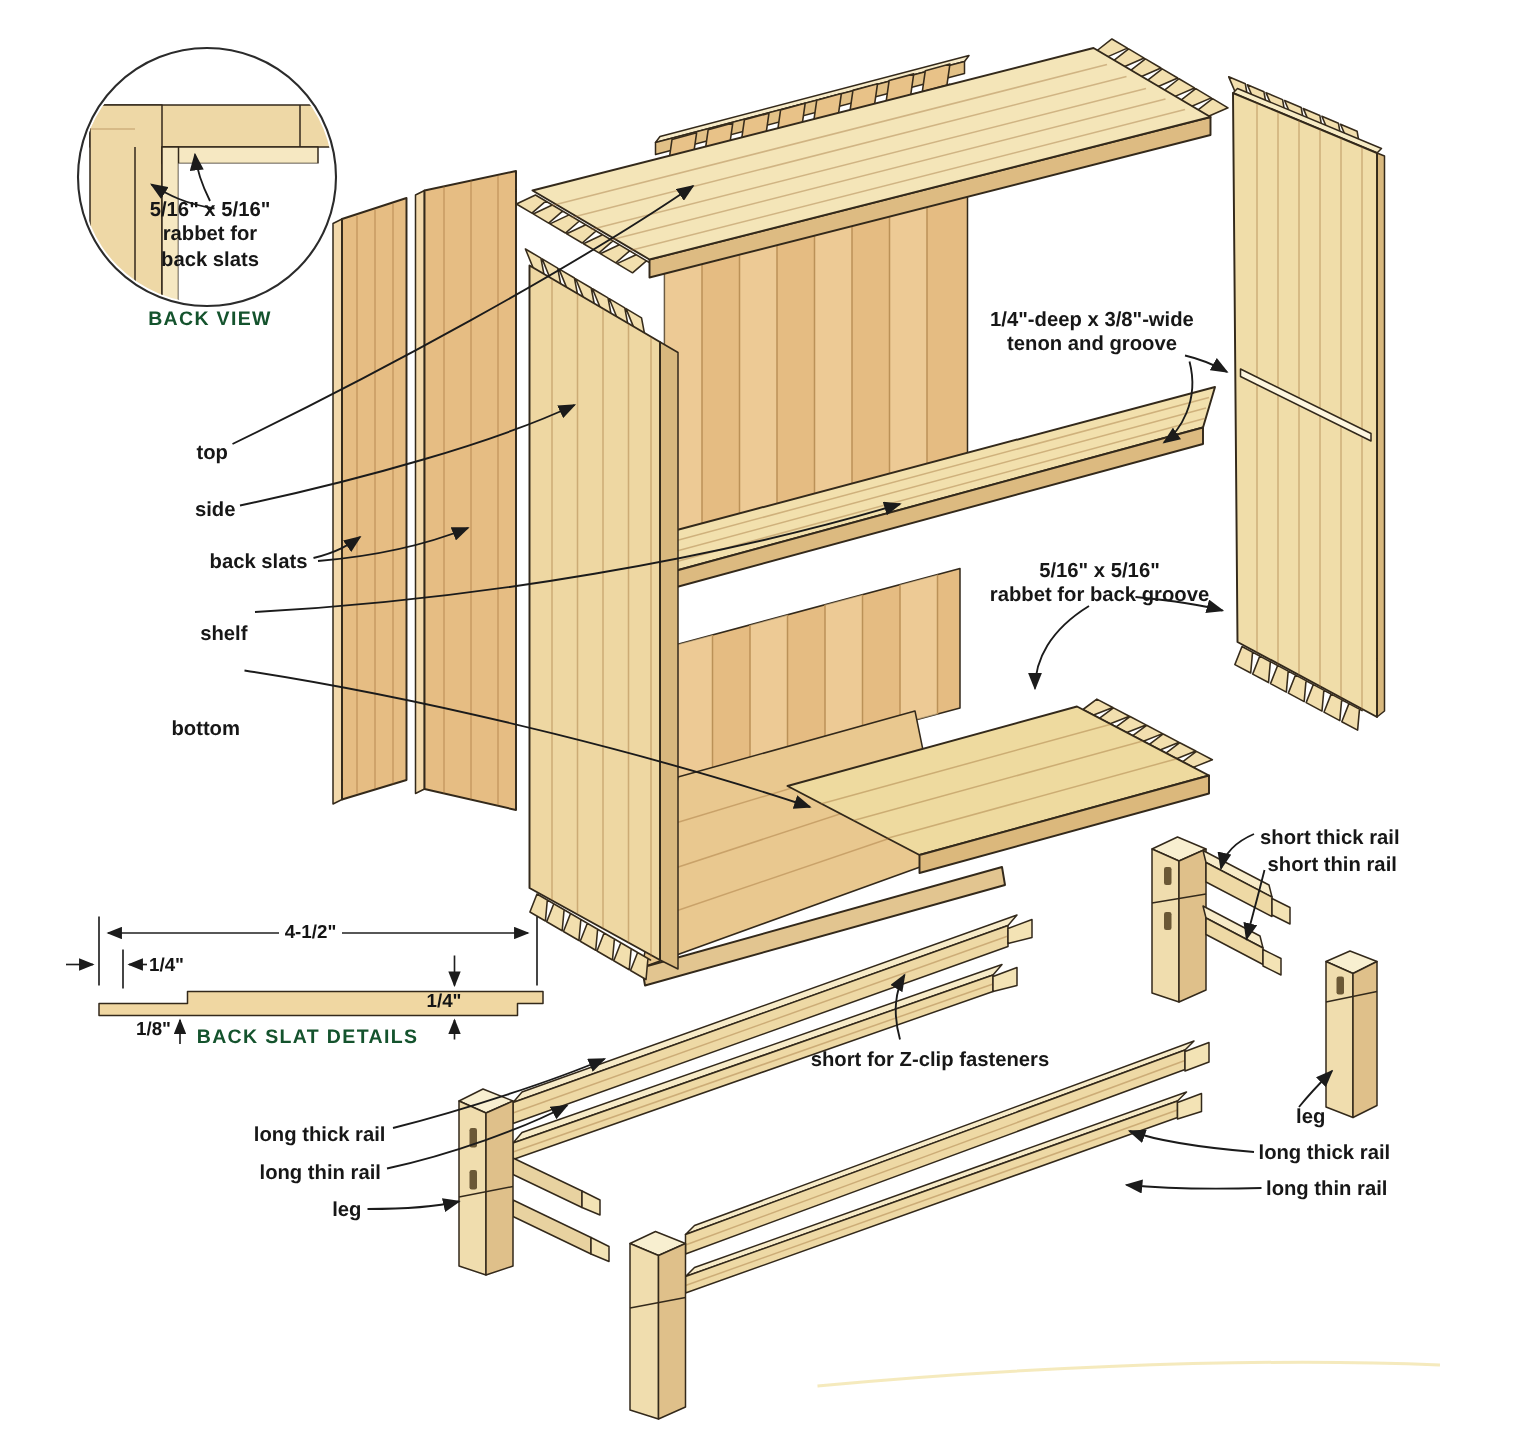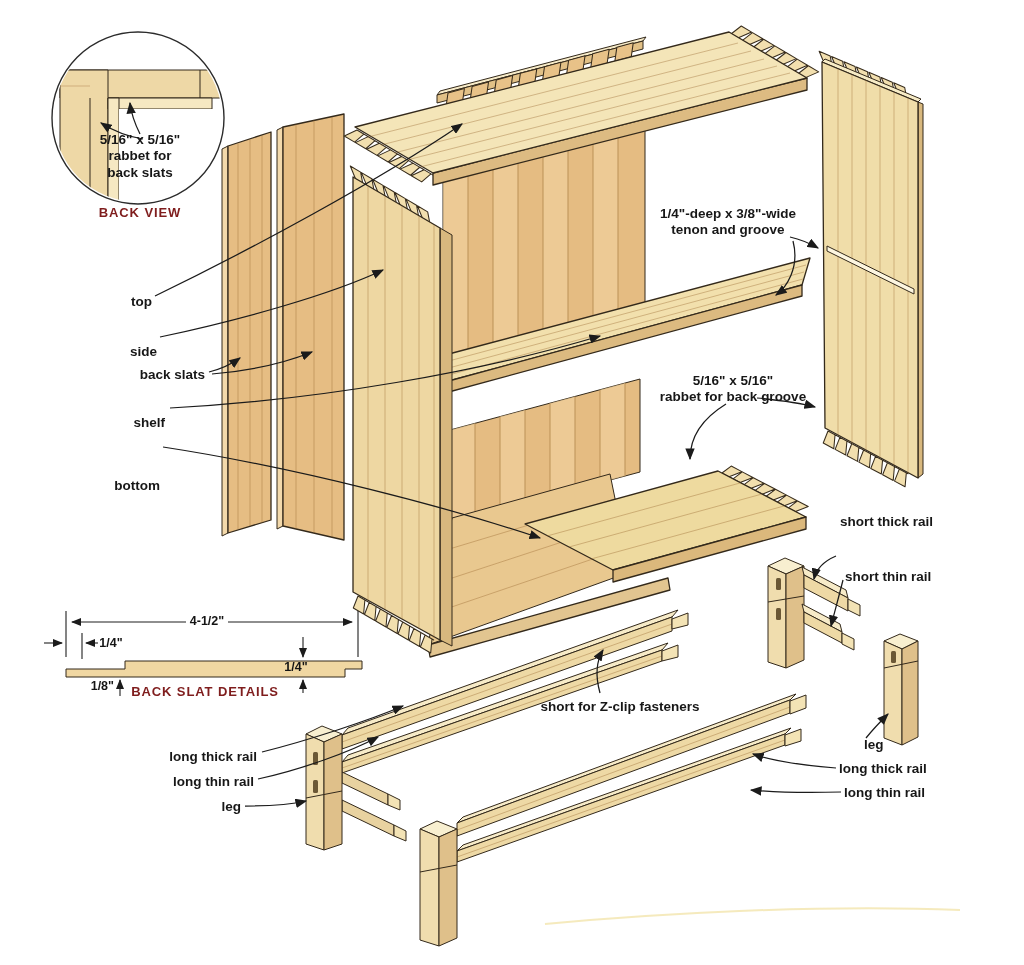--- a/index.html
+++ b/index.html
@@ -4,21 +4,21 @@
 <style>
   html,body{margin:0;padding:0;background:#ffffff;}
   #stage{position:relative;width:1024px;height:965px;background:#ffffff;overflow:hidden;
          font-family:"Liberation Sans",sans-serif;}
   svg{position:absolute;left:0;top:0;}
   .lbl{position:absolute;font:700 13.5px "Liberation Sans",sans-serif;color:#171717;
        white-space:nowrap;line-height:1.22;}
   .lbl.right{transform:translate(-100%,-50%);text-align:right;}
   .lbl.left{transform:translate(0,-50%);}
   .lbl.center{transform:translate(-50%,-50%);text-align:center;}
-  .cap{font:700 13px "Liberation Sans",sans-serif;letter-spacing:.9px;color:#7f1d1d;}
+  .cap{font:700 13px "Liberation Sans",sans-serif;letter-spacing:.9px;color:#14532d;}
   .dim{font:700 12.5px "Liberation Sans",sans-serif;color:#141414;}
   .dim.bg{background:#ffffff;padding:0 2px;}
   .outl{stroke:#33291b;stroke-width:1.3;stroke-linejoin:round;}
   .thin{stroke:#33291b;stroke-width:1;stroke-linejoin:round;}
   .grain{stroke:rgba(150,100,45,.38);stroke-width:1;fill:none;}
   .stripeline{stroke:#bb9157;stroke-width:1;fill:none;}
   .leader{stroke:#1b1b1b;stroke-width:1.25;fill:none;}
   .dimln{stroke:#1f1f1f;stroke-width:1.1;fill:none;}
   .crown{fill:#f2dfae;stroke:#372c1c;stroke-width:1.05;stroke-linejoin:round;}
   .crown-slats{fill:#e8c288;}
@@ -315,36 +315,36 @@
 </svg>
 
 <div class="lbl center" style="left:140px;top:157px;">
   <span style="display:block">5/16" x 5/16"</span>
   <span style="display:block">rabbet for</span>
   <span style="display:block">back slats</span>
 </div>
 <div class="lbl center cap" style="left:140px;top:212px;">BACK VIEW</div>
 
 <div class="lbl right" style="left:152px;top:302px;">top</div>
-<div class="lbl right" style="left:157px;top:352px;">side</div>
+<div class="lbl right" style="left:157px;top:340px;">side</div>
 <div class="lbl right" style="left:205px;top:375px;">back slats</div>
 <div class="lbl right" style="left:165px;top:411px;margin-top:12px;">shelf</div>
 <div class="lbl right" style="left:160px;top:450px;margin-top:36px;">bottom</div>
 
 <div class="lbl center" style="left:728px;top:222px;">
   <span style="display:block">1/4"-deep x 3/8"-wide</span>
   <span style="display:block">tenon and groove</span>
 </div>
 <div class="lbl center" style="left:733px;top:389px;">
   <span style="display:block">5/16" x 5/16"</span>
   <span style="display:block">rabbet for back groove</span>
 </div>
 <div class="lbl center" style="left:620px;top:707px;">short for Z-clip fasteners</div>
 
-<div class="lbl left" style="left:840px;top:522px;">short thick rail</div>
+<div class="lbl left" style="left:840px;top:559px;">short thick rail</div>
 <div class="lbl left" style="left:845px;top:577px;">short thin rail</div>
 <div class="lbl left" style="left:864px;top:745px;">leg</div>
 <div class="lbl left" style="left:839px;top:769px;">long thick rail</div>
 <div class="lbl left" style="left:844px;top:793px;">long thin rail</div>
 <div class="lbl right" style="left:257px;top:757px;">long thick rail</div>
 <div class="lbl right" style="left:254px;top:782px;">long thin rail</div>
 <div class="lbl right" style="left:241px;top:807px;">leg</div>
 
 <div class="lbl center cap" style="left:205px;top:691px;">BACK SLAT DETAILS</div>
 <div class="lbl center dim bg" style="left:207px;top:621px;">4-1/2"</div>

